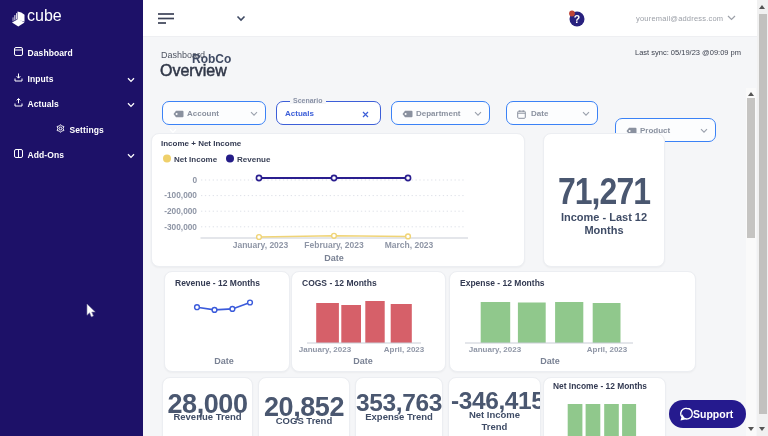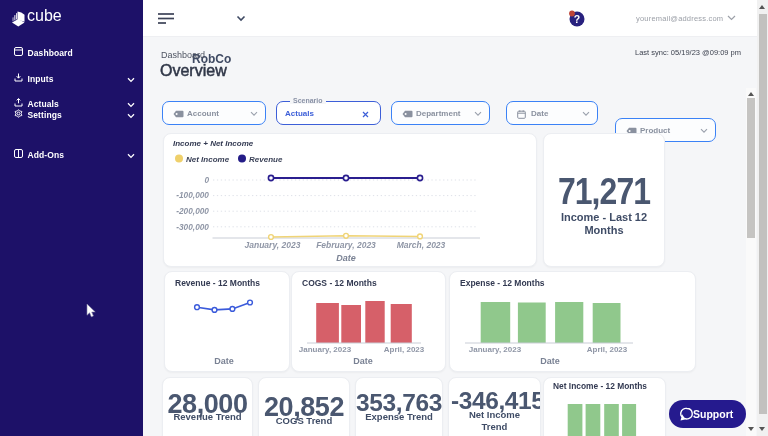--- a/index.html
+++ b/index.html
@@ -74,21 +74,21 @@
     <svg class="ic" width="9" height="9" viewBox="0 0 9 9">
         <path d="M1 5.5 V8 H8 V5.5" fill="none" stroke="#fff"></path>
         <line x1="4.5" y1="1" x2="4.5" y2="5.3" stroke="#fff"></line>
         <path d="M2.7 2.4 L4.5 0.5 L6.3 2.4" fill="none" stroke="#fff"></path>
       </svg>
     <span class="lbl">Actuals</span>
     <svg class="chev" width="8" height="6" viewBox="0 0 8 6">
         <path d="M1 1.2 L4 4.4 L7 1.2" fill="none" stroke="#fff" stroke-width="1.3"></path>
       </svg>
   </div>
-  <div class="mitem" style="top:107px;">
+  <div class="mitem" style="top:122px;margin-left:42px;">
     <svg class="ic" width="9" height="9" viewBox="0 0 9 9">
         <circle cx="4.5" cy="4.5" r="1.4" fill="none" stroke="#fff"></circle>
         <path d="M4.5 0.6 L5.5 1.9 L7.9 2.5 L7.1 4.5 L7.9 6.5 L5.5 7.1 L4.5 8.4 L3.5 7.1 L1.1 6.5 L1.9 4.5 L1.1 2.5 L3.5 1.9 Z" fill="none" stroke="#fff" stroke-width="0.9"></path>
       </svg>
     <span class="lbl">Settings</span>
     <svg class="chev" width="8" height="6" viewBox="0 0 8 6">
         <path d="M1 1.2 L4 4.4 L7 1.2" fill="none" stroke="#fff" stroke-width="1.3"></path>
       </svg>
   </div>
   <div class="mitem" style="top:147px;">
@@ -174,21 +174,21 @@
   <svg class="tagic" width="11" height="8" viewBox="0 0 11 8">
       <path d="M0.5 4 L3 0.8 H9.5 a1 1 0 0 1 1 1 v4.4 a1 1 0 0 1 -1 1 H3 Z" fill="#8A919F"></path>
       <circle cx="3.6" cy="4" r="1" fill="#fff"></circle>
     </svg>
   <span class="ctext">Product</span>
   <svg class="cchev" width="8" height="6" viewBox="0 0 8 6">
       <path d="M1 1.2 L4 4.2 L7 1.2" fill="none" stroke="#9BA1AD" stroke-width="1.1"></path>
     </svg>
 </div>
 
-<div class="card" style="left:163px;top:133px;width:374px;height:134px;font-style:italic;">
+<div class="card" style="left:151px;top:133px;width:374px;height:134px;">
   <svg width="372" height="132" viewBox="0 0 372 132" style="position:absolute;left:0;top:0;">
     <text x="9" y="12" font-size="8" font-weight="bold" fill="#333A52">Income + Net Income</text>
     <circle cx="15" cy="24.5" r="4" fill="#EFD06B"></circle>
     <text x="22" y="27.5" font-size="8" font-weight="bold" fill="#3A4157">Net Income</text>
     <circle cx="78" cy="24.5" r="4" fill="#241C87"></circle>
     <text x="85" y="27.5" font-size="8" font-weight="bold" fill="#3A4157">Revenue</text>
 
     <g stroke="#DEE1E8" stroke-dasharray="1.3 2.6">
       <line x1="49" y1="46" x2="312" y2="46"></line>
       <line x1="49" y1="61.6" x2="312" y2="61.6"></line>

